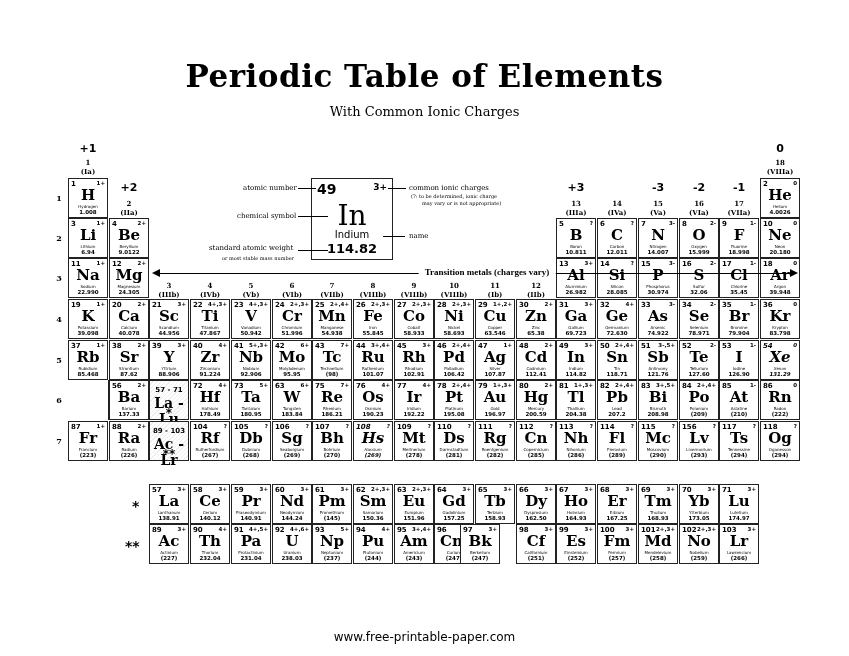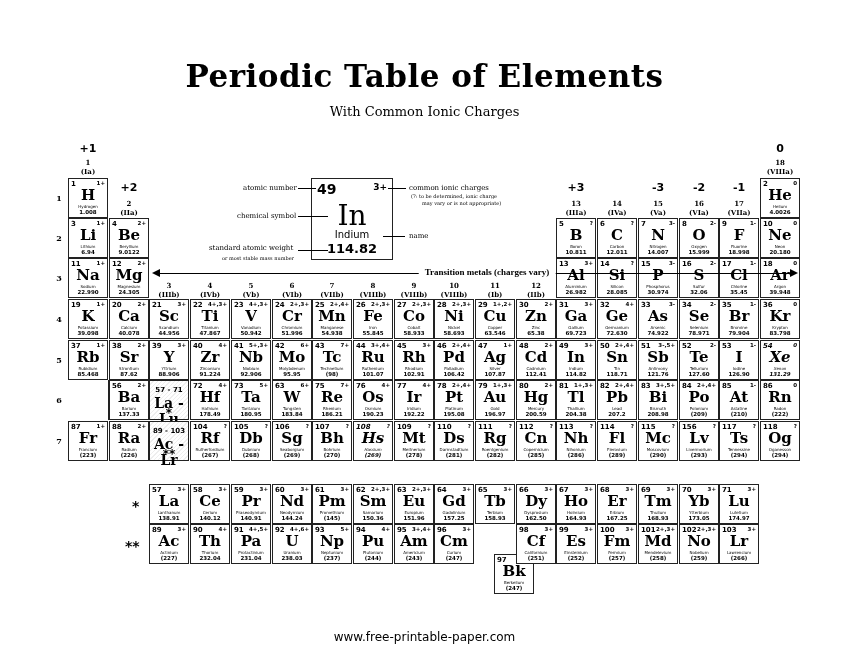--- a/index.html
+++ b/index.html
@@ -909,21 +909,21 @@
       <span class="nm">Americium</span>
       <span class="wt">(243)</span>
     </div>
     <div class="cell" style="left: 434px; top: 524px;">
       <span class="num">96</span>
       <span class="chg">3+</span>
       <span class="sym">Cm</span>
       <span class="nm">Curium</span>
       <span class="wt">(247)</span>
     </div>
-    <div class="cell" style="left: 494px; top: 524px; margin-top: 30px;">
+    <div class="cell" style="left: 460px; top: 524px;">
       <span class="num">97</span>
       <span class="chg">3+</span>
       <span class="sym">Bk</span>
       <span class="nm">Berkelium</span>
       <span class="wt">(247)</span>
     </div>
     <div class="cell" style="left: 516px; top: 524px;">
       <span class="num">98</span>
       <span class="chg">3+</span>
       <span class="sym">Cf</span>

